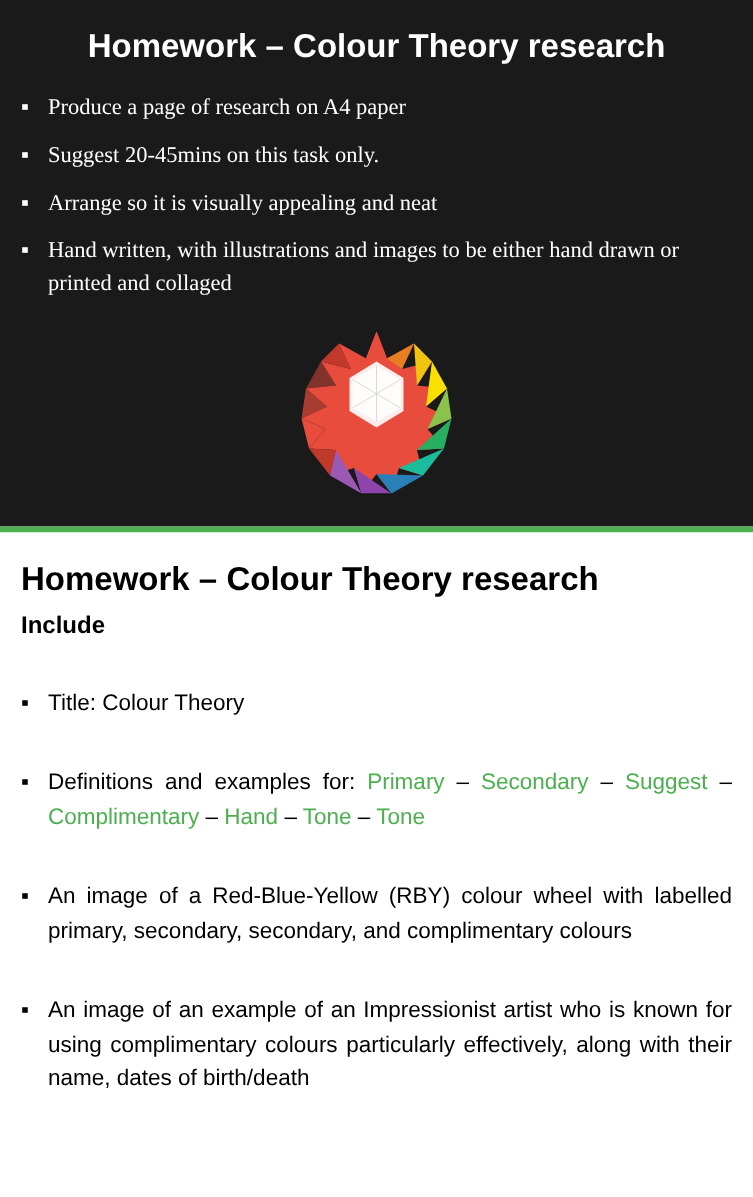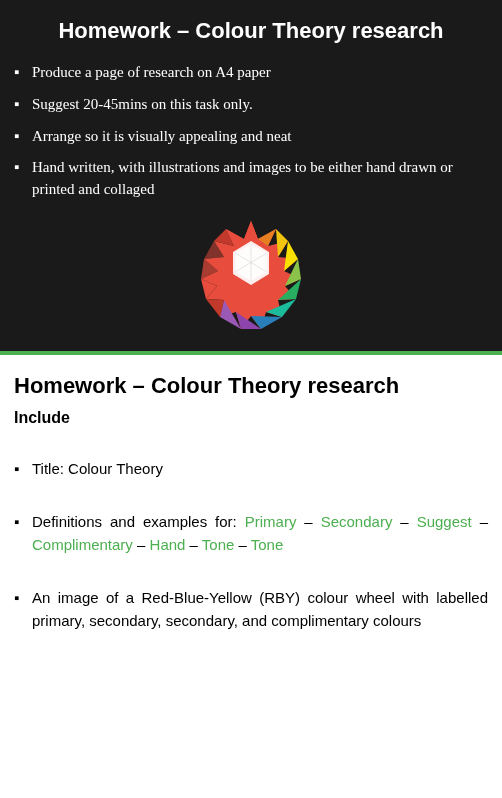--- a/index.html
+++ b/index.html
@@ -183,14 +183,17 @@
   <ul>
     <li>
       <span>Title: Colour Theory</span>
     </li>
     <li>
       <span>Definitions and examples for: <span class="green bold">Primary</span> – <span class="green">Secondary</span> – <span class="green">Suggest</span> – <span class="green bold">Complimentary</span> – <span class="green">Hand</span> – <span class="green bold">Tone</span> – <span class="green bold">Tone</span></span>
     </li>
     <li>
       <span>An image of a Red-Blue-Yellow (RBY) colour wheel with labelled <span class="bold">primary</span>, <span class="bold">secondary</span>, <span class="bold">secondary,</span> and <span class="bold">complimentary</span> colours</span>
     </li>
+    <li>
+      <span>An image of an example of an Impressionist artist who is known for using complimentary colours particularly effectively, along with their name, dates of birth/death</span>
+    </li>
   </ul>
 </div>
 
 </body></html>

